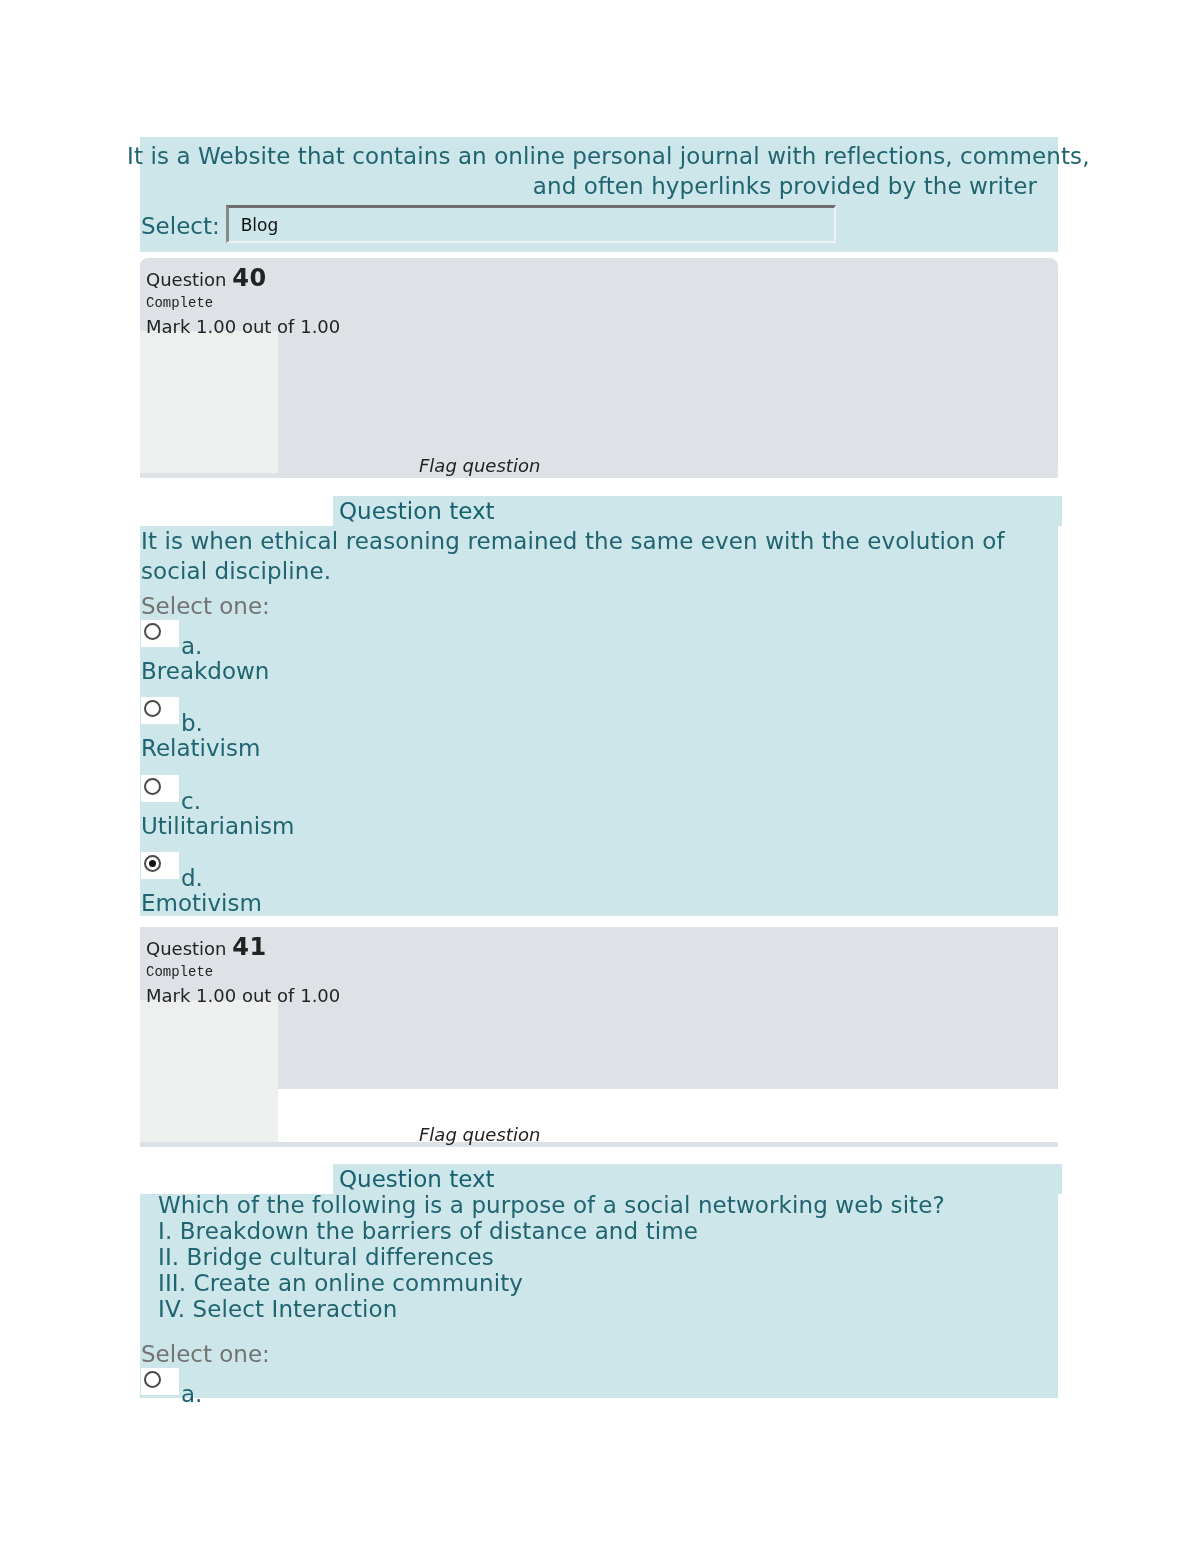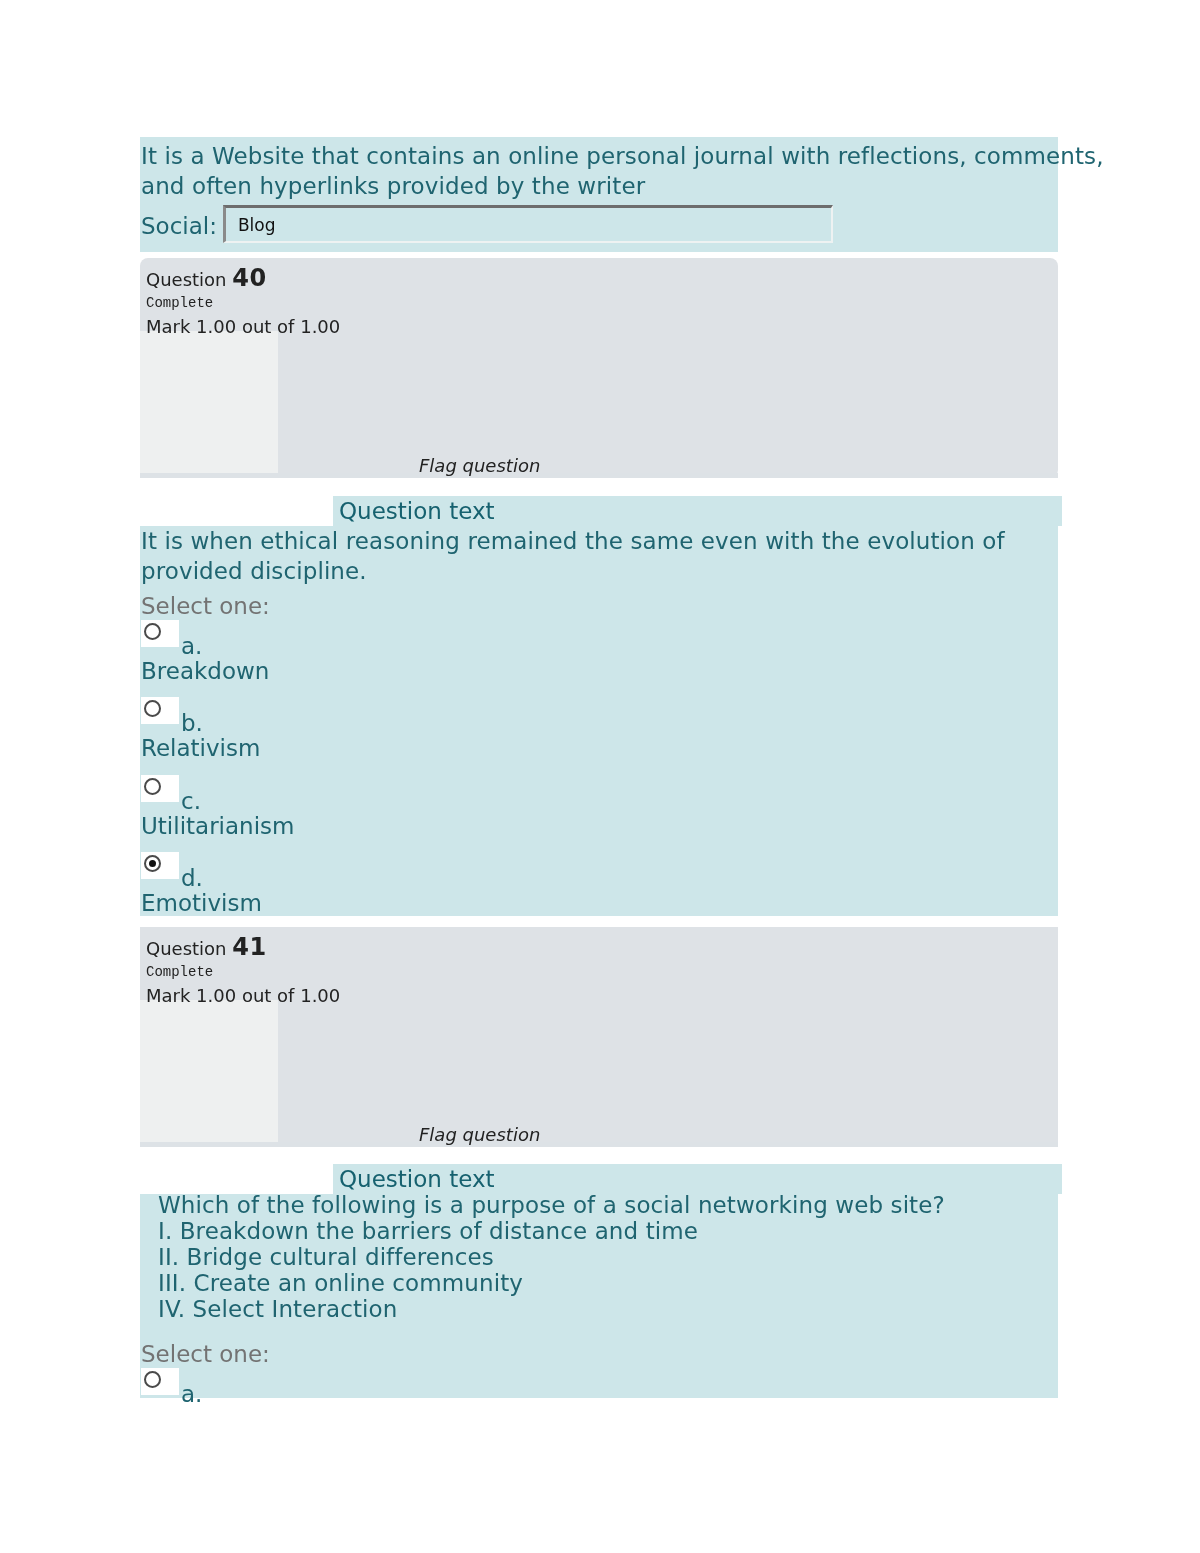--- a/index.html
+++ b/index.html
@@ -196,27 +196,27 @@
     white-space: pre;
   }
 </style>
 </head>
 <body>
 
 <div class="page">
 
   <div class="panel panel-teal" style="top:137px; height:115px;"></div>
 
-  <div class="qtext qtext-lines" style="position:absolute; left:141px; top:141px; width:910px;">
+  <div class="qtext qtext-lines" style="position:absolute; left:127px; top:141px; width:910px;text-align:right;">
     <div>It is a Website that contains an online personal journal with reflections, comments,</div>
     <div>and often hyperlinks provided by the writer</div>
   </div>
 
   <div class="answer-row" style="left:141px; top:205px;">
-    <span class="answer-label">Social:</span>
+    <span class="answer-label">Select:</span>
     <span class="answer-box" placeholder="">Blog</span>
   </div>
 
   <div class="qinfo" style="top:258px; height:220px;border-radius:8px;">
     <div class="qinfo-lightbox" style="top:73px; height:142px;"></div>
     <div class="qinfo-inner">
       <div class="qinfo-title"><span>Question</span> <b>40</b></div>
       <div class="qinfo-state">Complete</div>
       <div class="qinfo-mark">Mark 1.00 out of 1.00</div>
     </div>
@@ -224,21 +224,21 @@
   </div>
   <div class="qinfo-foot" style="top:473px;"></div>
 
   <div class="qhead-band" style="top:496px;"></div>
   <div class="qhead-label" style="top:496px;">Question text</div>
 
   <div class="panel panel-teal" style="top:526px; height:390px; width:918px;"></div>
 
   <div class="qtext qtext-lines" style="position:absolute; left:141px; top:526px; width:910px;">
     <div>It is when ethical reasoning remained the same even with the evolution of</div>
-    <div>provided discipline.</div>
+    <div>social discipline.</div>
   </div>
 
   <div class="select-one" style="left:141px; top:592px;">Select one:</div>
 
   <div class="opt-radio" style="left:141px; top:620px;">
     <span class="radio-glyph"></span>
   </div>
   <div class="opt-letter" style="left:181px; top:632px;">a.</div>
   <div class="opt-value" style="left:141px; top:657px;">Breakdown</div>
 
@@ -253,21 +253,21 @@
   </div>
   <div class="opt-letter" style="left:181px; top:787px;">c.</div>
   <div class="opt-value" style="left:141px; top:812px;">Utilitarianism</div>
 
   <div class="opt-radio" style="left:141px; top:852px;">
     <span class="radio-glyph checked"></span>
   </div>
   <div class="opt-letter" style="left:181px; top:864px;">d.</div>
   <div class="opt-value" style="left:141px; top:889px;">Emotivism</div>
 
-  <div class="qinfo" style="top:927px; height:220px;">
+  <div class="qinfo" style="top:927px; height:162px;">
     <div class="qinfo-lightbox" style="top:73px; height:142px;"></div>
     <div class="qinfo-inner">
       <div class="qinfo-title"><span>Question</span> <b>41</b></div>
       <div class="qinfo-state">Complete</div>
       <div class="qinfo-mark">Mark 1.00 out of 1.00</div>
     </div>
     <div class="qinfo-flag" style="left:279px; top:197px;">Flag question</div>
   </div>
   <div class="qinfo-foot" style="top:1142px;"></div>
 

